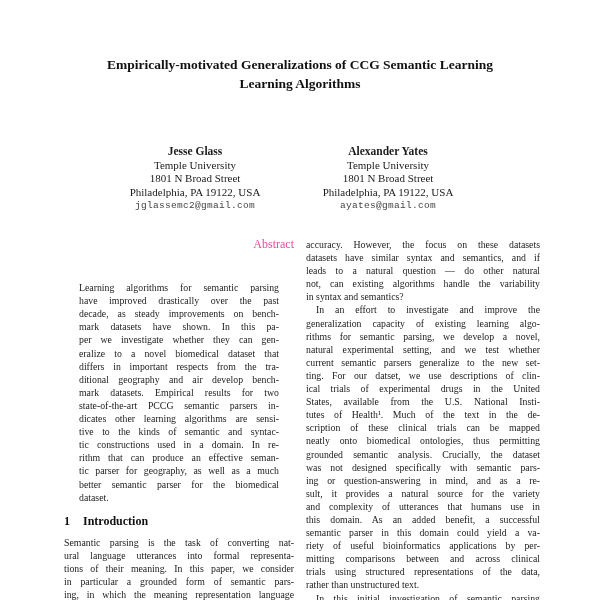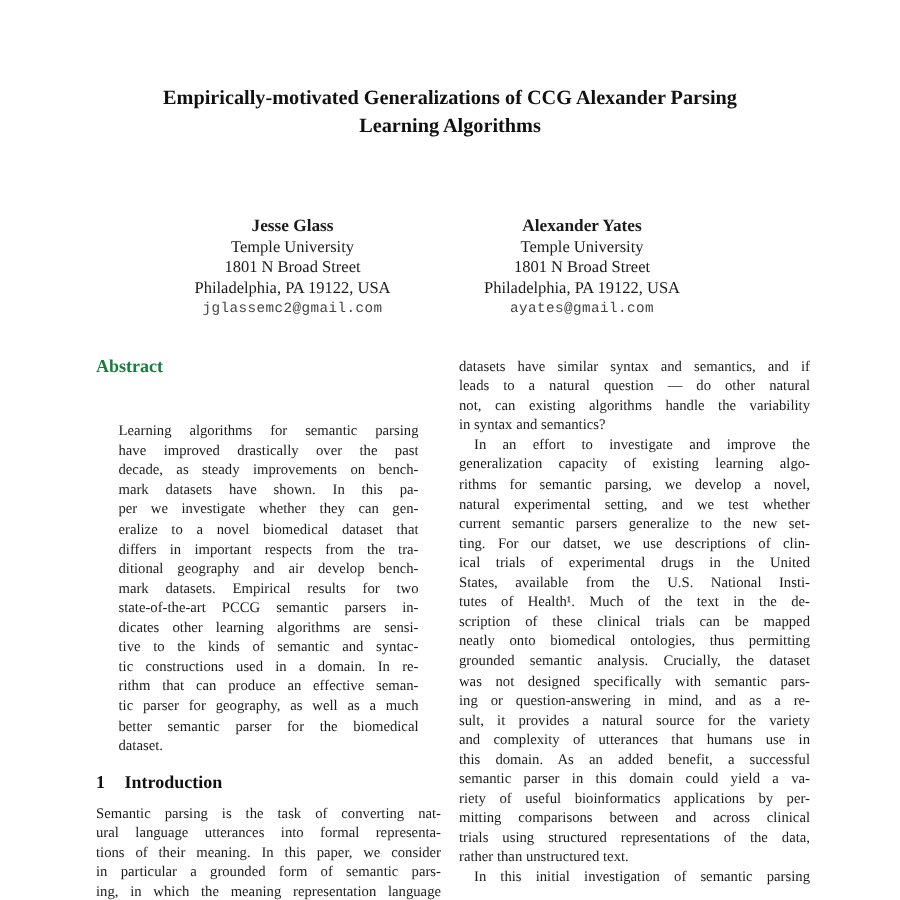--- a/index.html
+++ b/index.html
@@ -29,22 +29,22 @@
     font-family: "Liberation Mono", monospace;
     font-size: 9.5px; color: #444; letter-spacing: 0.3px;
   }
   .col {
     position: absolute; top: 238px;
     font-size: 9.8px; line-height: 13.1px;
   }
   .col-left  { left: 64px;  width: 230px; }
   .col-right { left: 306px; width: 234px; }
   .abstract-heading {
-    text-align: left; font-weight: bold; font-size: 12px;
-    margin: 0 0 9px 0; color: #15803d;
+    text-align: right; font-weight: normal; font-size: 12px;
+    margin: 0 0 9px 0; color: #ec4899;
   }
   .abstract-body { padding: 0 15px; margin-top: 30px; }
   .section-heading {
     margin: 11px 0 8px 0; font-weight: bold; font-size: 12px;
     color: #111; text-align: left;
   }
   .section-number { display: inline-block; margin-right: 13px; }
   .para { margin: 0; }
   .line {
     height: 13.1px; overflow: hidden;
@@ -52,21 +52,21 @@
   }
   .line.indent { text-indent: 10px; }
   .line.end { text-align-last: left; }
 </style>
 </head>
 <body>
 
 <div class="page">
 
   <div class="title-block">
-    <div>Empirically-motivated Generalizations of CCG Alexander Parsing</div>
+    <div>Empirically-motivated Generalizations of CCG Semantic Learning</div>
     <div>Learning Algorithms</div>
   </div>
 
   <div class="author author-1">
     <div class="author-name">Jesse Glass</div>
     <div class="author-affil">Temple University</div>
     <div class="author-street">1801 N Broad Street</div>
     <div class="author-city">Philadelphia, PA 19122, USA</div>
     <div class="author-email">jglassemc2@gmail.com</div>
   </div>
@@ -112,20 +112,21 @@
           <div class="line">tions of their meaning. In this paper, we consider</div>
           <div class="line">in particular a grounded form of semantic pars-</div>
           <div class="line">ing, in which the meaning representation language</div>
           <div class="line">takes its logical constants from a given, fixed on-</div>
         </div>
       </div>
   </div>
 
   <div class="col col-right">
       <div class="para">
+        <div class="line">accuracy.  However, the focus on these datasets</div>
         <div class="line">datasets have similar syntax and semantics, and if</div>
         <div class="line">leads to a natural question — do other natural</div>
         <div class="line">not, can existing algorithms handle the variability</div>
         <div class="line end">in syntax and semantics?</div>
       </div>
       <div class="para">
         <div class="line indent">In an effort to investigate and improve the</div>
         <div class="line">generalization capacity of existing learning algo-</div>
         <div class="line">rithms for semantic parsing, we develop a novel,</div>
         <div class="line">natural experimental setting, and we test whether</div>

